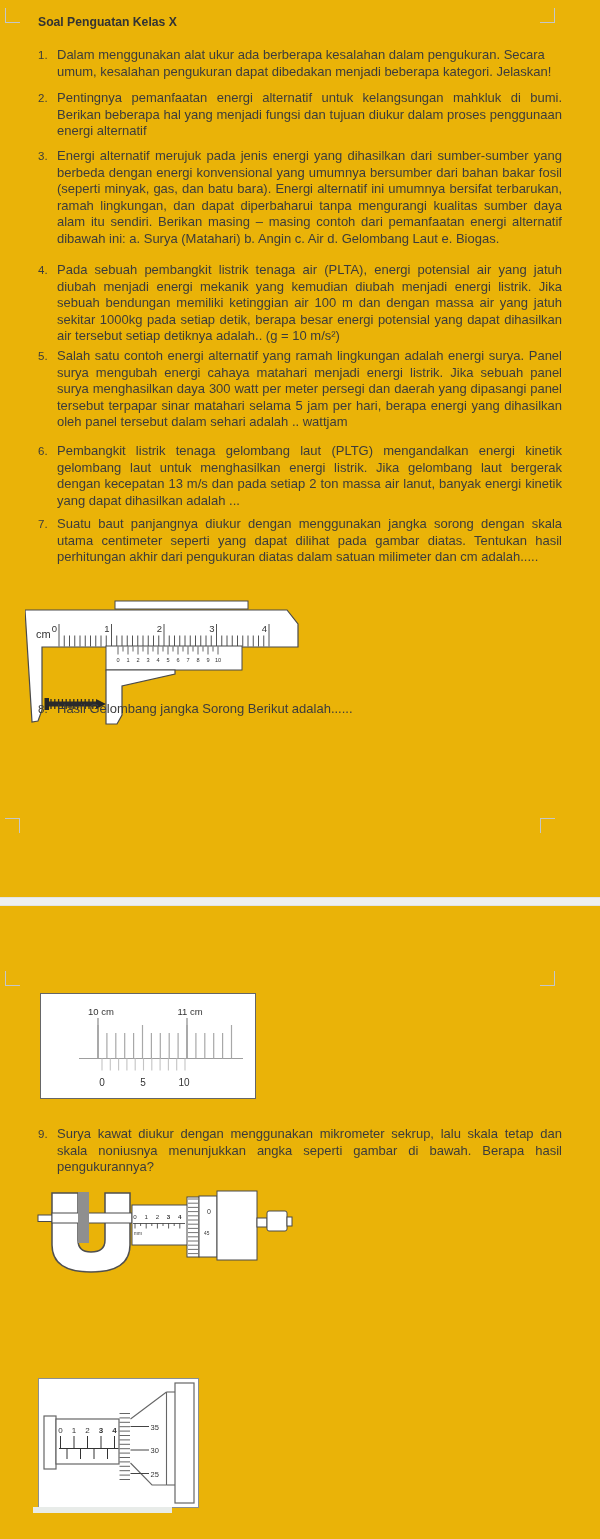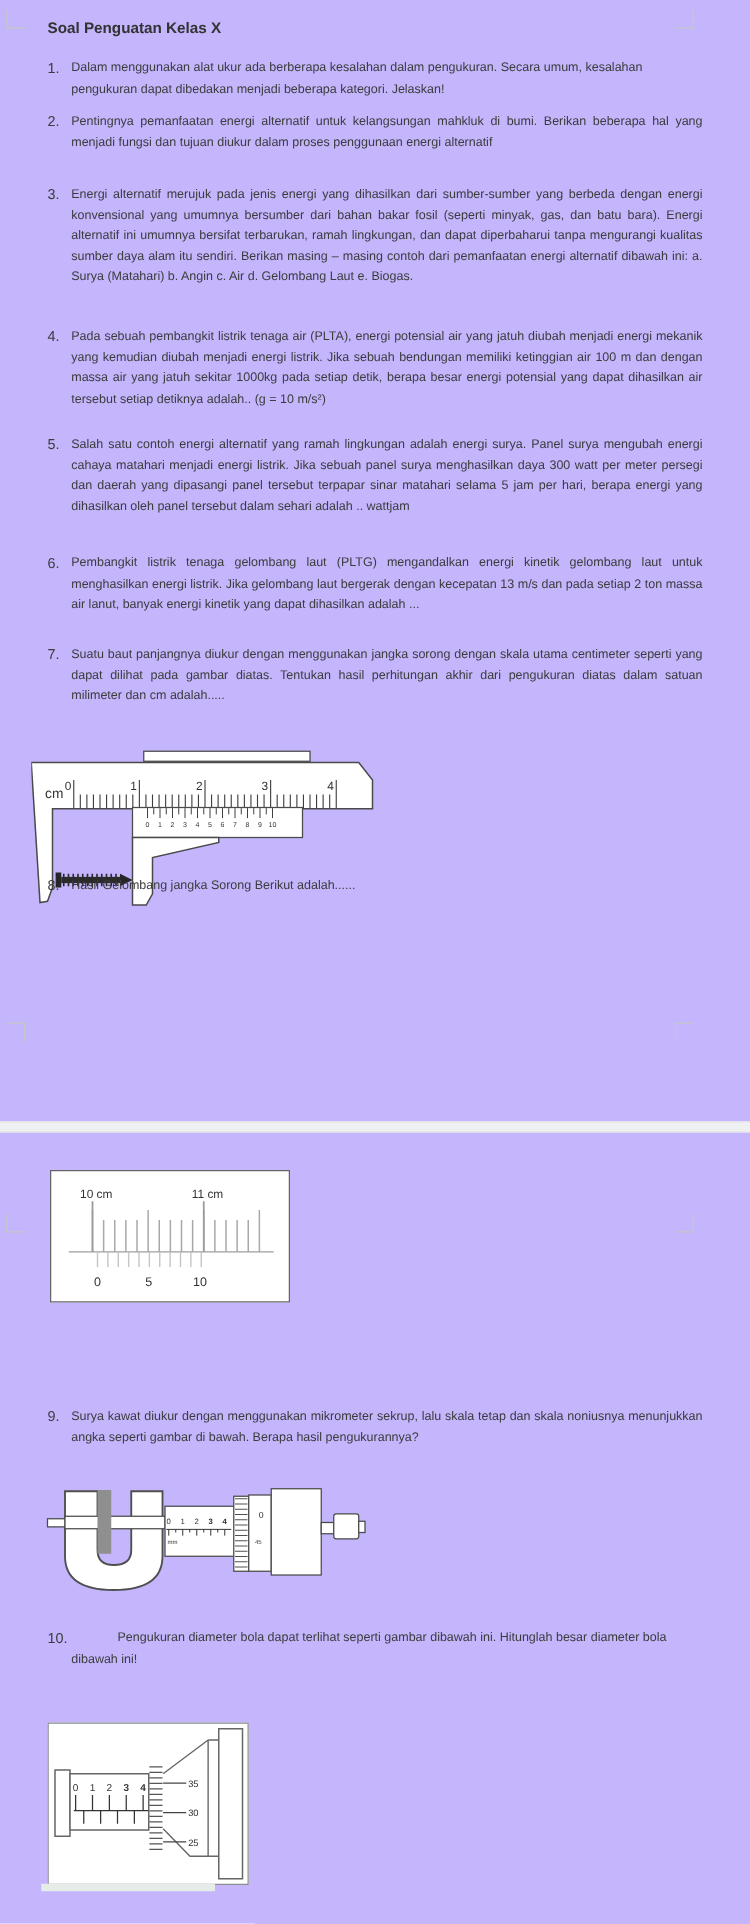--- a/index.html
+++ b/index.html
@@ -1,21 +1,21 @@
 <!DOCTYPE html>
 <html><head>
 <meta charset="utf-8">
 <style>
   html,body{margin:0;padding:0;background:#ffffff;}
-  #stage{position:relative;width:600px;height:1539px;overflow:hidden;background:#c4b5fd;
+  #stage{position:relative;width:600px;height:1539px;overflow:hidden;background:#eab308;
          font-family:"Liberation Sans",sans-serif;color:#3c3c3c;}
   .doc-title{position:absolute;left:38px;font-size:12.2px;font-weight:bold;color:#333;}
   .q{position:absolute;left:38px;width:524px;display:flex;}
   .qnum{flex:0 0 19px;font-size:11.5px;line-height:16.5px;color:#3c3c3c;}
-  .qtext{margin:0;flex:1;font-size:10px;line-height:16.5px;text-align:justify;color:#3c3c3c;}
+  .qtext{margin:0;flex:1;font-size:13px;line-height:16.5px;text-align:justify;color:#3c3c3c;}
   .q.last-left .qtext{text-align:left;}
   .q.q10 .qtext{text-indent:37px;}
   
   .mark{position:absolute;width:14px;height:14px;}
   .mark.bl{border-bottom:1.5px solid #c4c7c9;border-left:1.5px solid #c4c7c9;}
   .mark.br{border-bottom:1.5px solid #c4c7c9;border-right:1.5px solid #c4c7c9;}
   .mark.tr{border-top:1.5px solid #c4c7c9;border-right:1.5px solid #c4c7c9;}
   .mark.tl{border-top:1.5px solid #c4c7c9;border-left:1.5px solid #c4c7c9;}
   .separator{position:absolute;left:0;width:600px;top:897px;height:7px;background:#eef0f1;
              border-top:1px solid #e2e4e5;border-bottom:1px solid #e2e4e5;}
@@ -189,21 +189,21 @@
   </div>
 
   <div class="mark tr" style="left:5px;top:818px;"></div>
   <div class="mark tl" style="left:540px;top:818px;"></div>
 
   <div class="separator"></div>
 
   <div class="mark bl" style="left:5px;top:971px;"></div>
   <div class="mark br" style="left:540px;top:971px;"></div>
 
-  <div class="figbox b1" style="left:40px;top:936px;width:190px;height:104px;">
+  <div class="figbox b1" style="left:40px;top:993px;width:190px;height:104px;padding-left:24px;">
     <svg width="188" height="102" viewBox="0 0 188 102">
       <text x="36" y="21" font-size="9.5" text-anchor="middle" fill="#222">10 cm</text>
       <text x="125" y="21" font-size="9.5" text-anchor="middle" fill="#222">11 cm</text>
       <line x1="14" y1="64.5" x2="178" y2="64.5" stroke="#9e9e9e" stroke-width="1"></line>
 
       <g stroke="#a8a8a8" stroke-width="1.2">
           <line x1="33" x2="33" y1="31" y2="64.5"></line>
           <line x1="41.9" x2="41.9" y1="39" y2="64.5"></line>
           <line x1="50.8" x2="50.8" y1="39" y2="64.5"></line>
           <line x1="59.7" x2="59.7" y1="39" y2="64.5"></line>
@@ -300,24 +300,20 @@
       <text x="169" y="45" font-size="4.8" fill="#555">45</text>
 
       <rect x="182" y="1" width="40" height="69" class="thin" stroke-width="1.2"></rect>
 
       <rect x="222" y="28" width="10" height="9" class="thin"></rect>
       <rect x="232" y="21" width="20" height="20" rx="2" class="thin"></rect>
       <rect x="252" y="27" width="5" height="9" class="thin"></rect>
     </svg>
   </div>
 
-  <div class="q q10 last-left" style="top:1303px;">
-    <span class="qnum">10.</span>
-    <p class="qtext">Pengukuran diameter bola dapat terlihat seperti gambar dibawah ini. Hitunglah besar diameter bola dibawah ini!</p>
-  </div>
 
   <div class="figbox b2" style="left:38px;top:1378px;width:159px;height:128px;">
     <svg width="157" height="126" viewBox="0 0 157 126">
 
       <rect x="5" y="37" width="12" height="53" fill="#fff" stroke="#666" stroke-width="1.2"></rect>
 
       <rect x="17" y="40" width="63" height="45" fill="#fff" stroke="#666" stroke-width="1.2"></rect>
       <text x="21.5" y="54" font-size="8" text-anchor="middle" fill="#1a1a1a">0</text>
       <text x="35" y="54" font-size="8" text-anchor="middle" fill="#1a1a1a">1</text>
       <text x="48.5" y="54" font-size="8" text-anchor="middle" fill="#1a1a1a">2</text>

